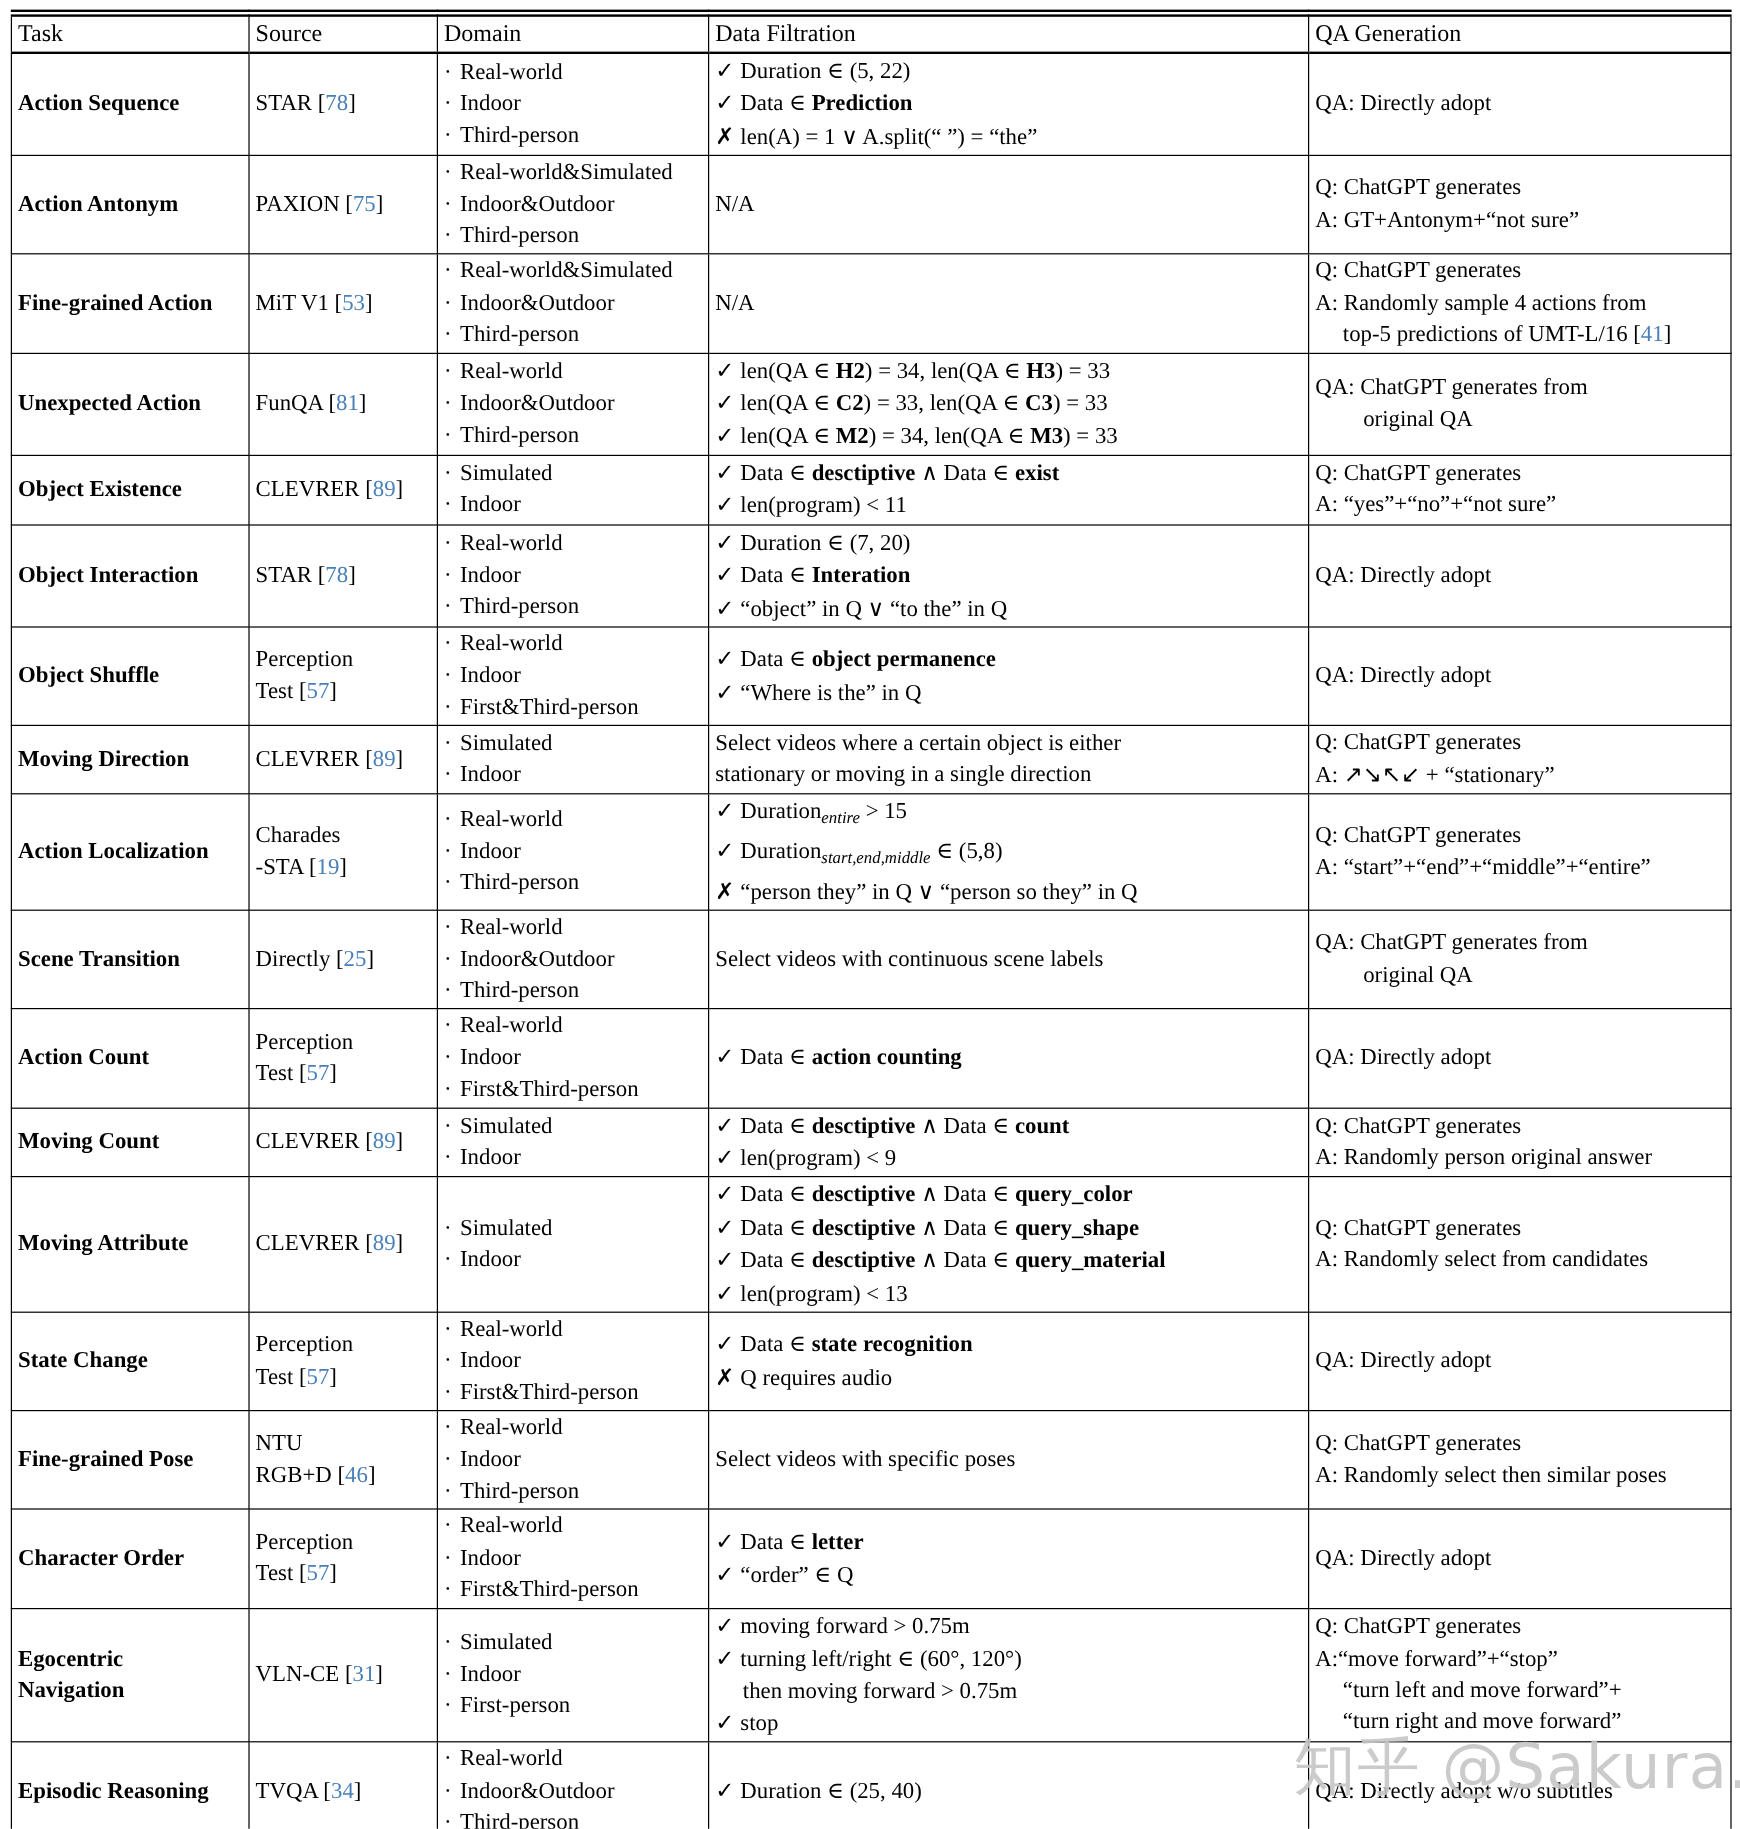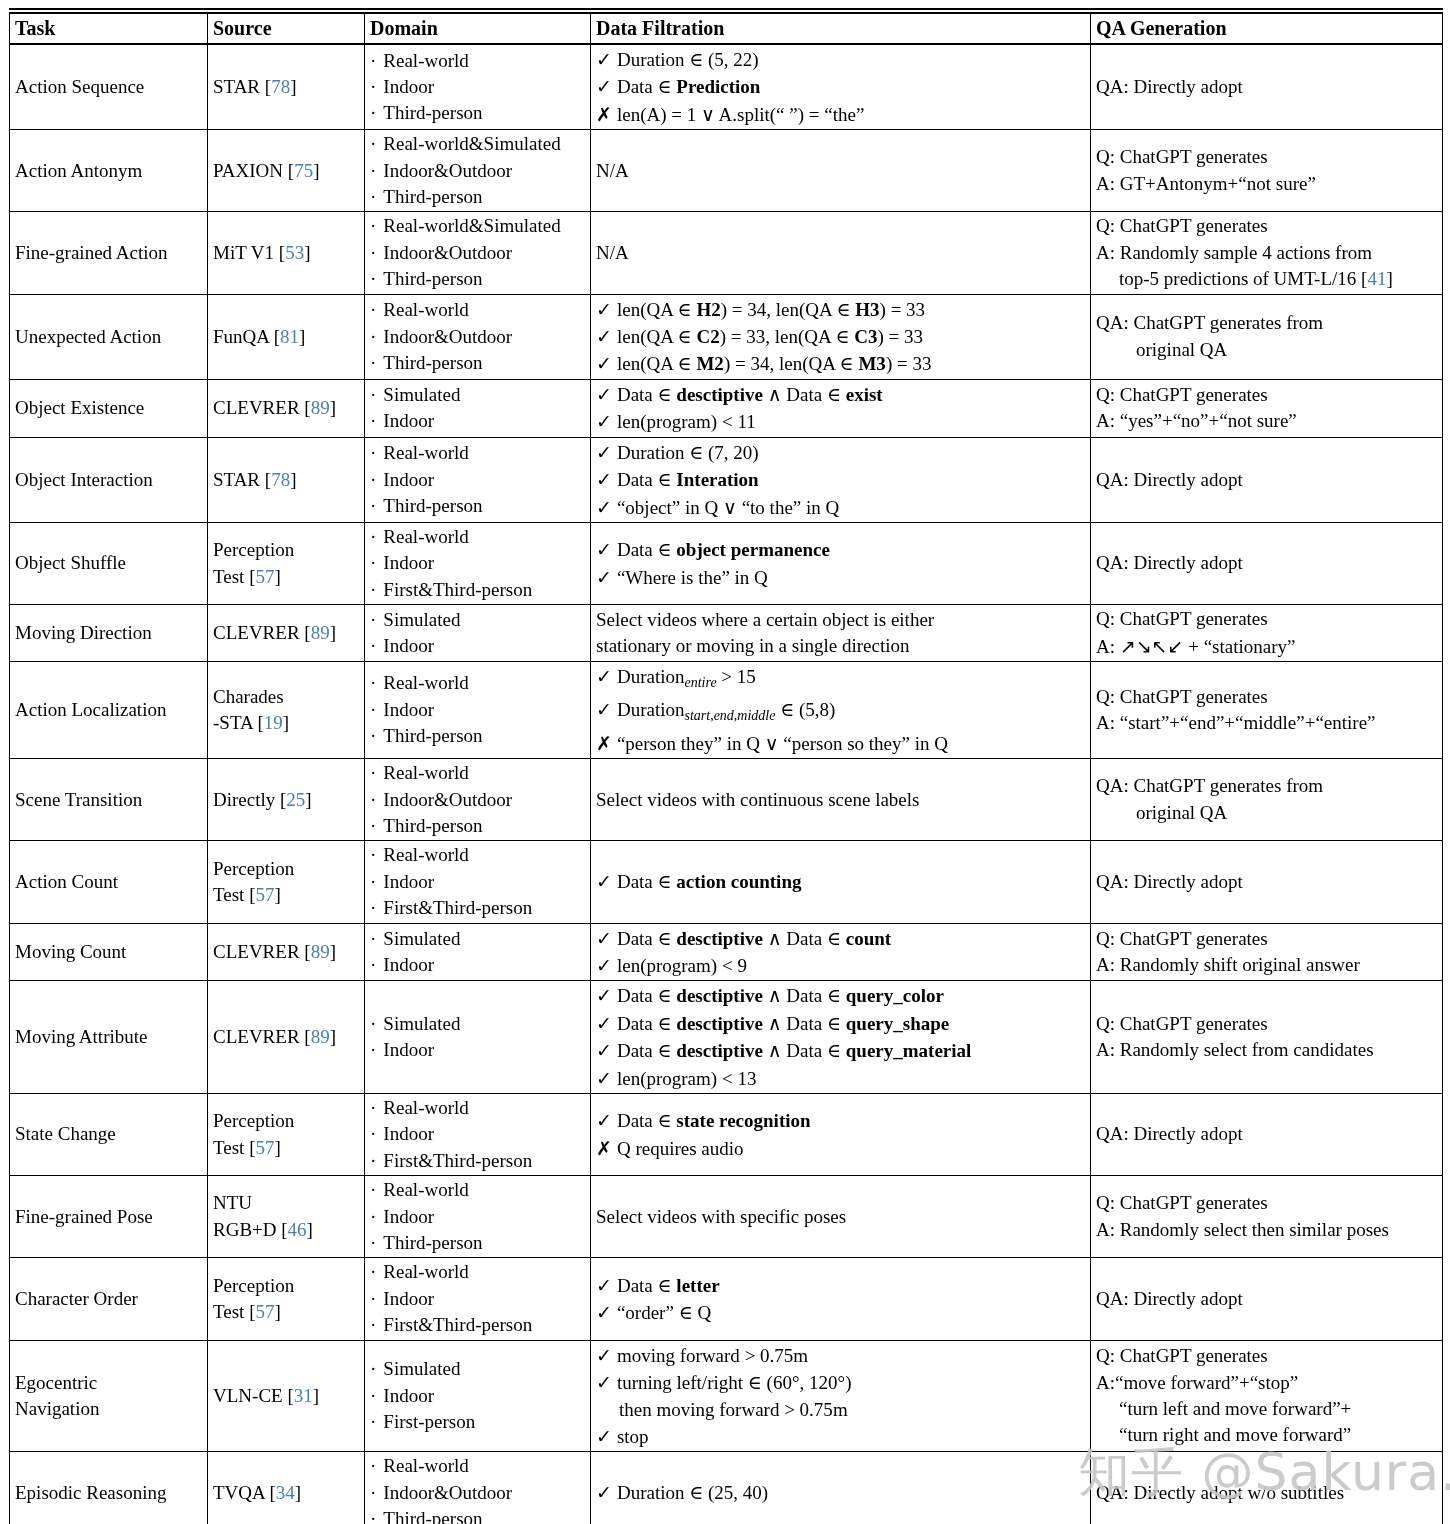--- a/index.html
+++ b/index.html
@@ -33,27 +33,27 @@
     border:1.5px solid #000;
     padding:1px 5px;
     font-size:19px;
     line-height:26.4px;
     vertical-align:middle;
     overflow:hidden;
     text-align:left;
   }
   thead th{
     font-size:20px;
-    font-weight:bold;
+    font-weight:normal;
     border-bottom:2.5px solid #000;
     line-height:27px;
     padding:1px 5px;
     margin-top:17px;
   }
-  .task-cell{font-weight:normal;}
+  .task-cell{font-weight:bold;}
   .ln{white-space:nowrap;}
   .b{font-weight:bold;}
   .i{}
   .ref{color:var(--ref-blue);}
   .sub{font-size:14px;font-style:italic;vertical-align:-4px;letter-spacing:0;}
   .sym{font-family:"DejaVu Sans",sans-serif;}
   .chk,.xmark{font-family:"DejaVu Sans",sans-serif;font-weight:bold;margin-right:5px;}
   .ind1{padding-left:23px;}
   .ind2{padding-left:40px;}
   .bullet{margin-right:7px;}
@@ -330,21 +330,21 @@
           <td class="domain-cell">
             <div class="ln"><span class="bullet">·</span><span>Simulated</span></div>
             <div class="ln"><span class="bullet">·</span><span>Indoor</span></div>
           </td>
           <td class="filtration-cell">
             <div class="ln"><span class="chk">✓</span><span>Data ∈ </span><span class="b">desctiptive</span><span> ∧ Data ∈ </span><span class="b">count</span></div>
             <div class="ln"><span class="chk">✓</span><span class="i">len</span><span>(program) &lt; 9</span></div>
           </td>
           <td class="qa-cell">
             <div class="ln"><span>Q: ChatGPT generates</span></div>
-            <div class="ln"><span>A: Randomly shift original answer</span></div>
+            <div class="ln"><span>A: Randomly person original answer</span></div>
           </td>
         </tr>
         <tr>
           <td class="task-cell">
             <div class="ln">Moving Attribute</div>
           </td>
           <td class="source-cell">
             <div class="ln"><span>CLEVRER [</span><span class="ref">89</span><span>]</span></div>
           </td>
           <td class="domain-cell">

